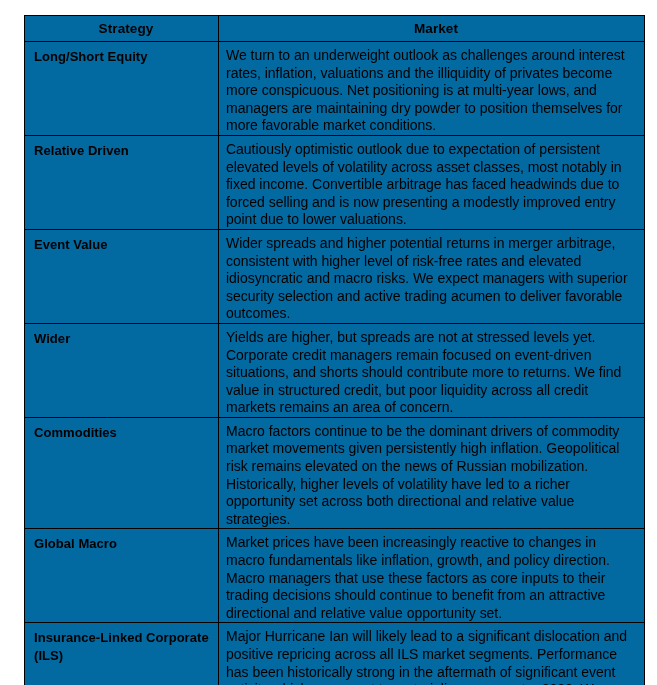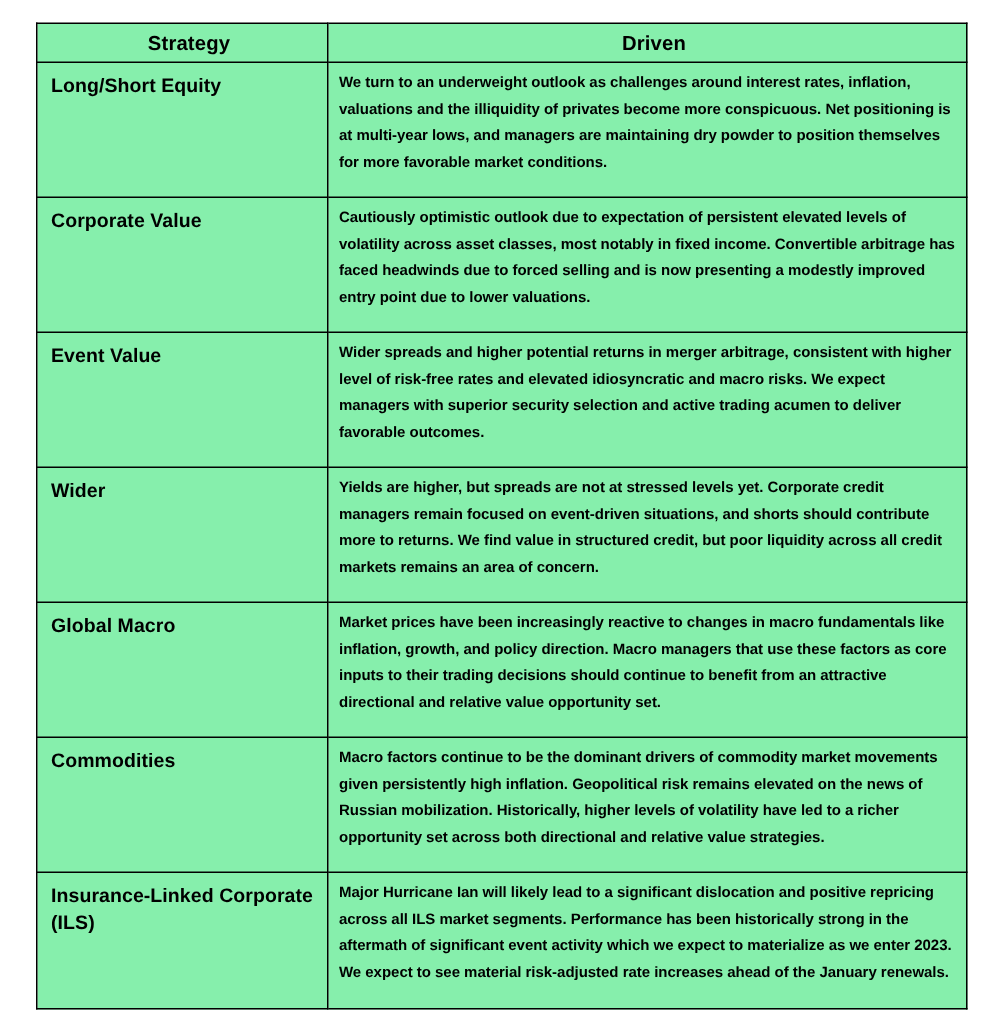--- a/index.html
+++ b/index.html
@@ -31,21 +31,21 @@
   }
 
   table.outlook-table col.col-strategy { width: 194px; }
   table.outlook-table col.col-outlook  { width: 426px; }
 
   table.outlook-table th,
   table.outlook-table td {
     border: 1px solid #000000;
     vertical-align: top;
     padding: 0;
-    background: #86efac;
+    background: #0369a1;
   }
 
   
   tr.header-row th {
     height: 25px;
   }
   .th-inner {
     font-size: 13.5px;
     font-weight: bold;
     line-height: 25px;
@@ -64,22 +64,22 @@
 
   .strategy-inner {
     font-size: 13px;
     font-weight: bold;
     line-height: 17.5px;
     padding: 6px 6px 0 9px;
     letter-spacing: 0.05px;
   }
 
   .outlook-inner {
-    font-size: 10px;
-    font-weight: bold;
+    font-size: 14px;
+    font-weight: normal;
     line-height: 17.6px;
     padding: 5px 7px 0 7px;
     text-align: left;
     letter-spacing: -0.02px;
   }
 </style>
 </head>
 <body>
 
 <div id="outlook-table-wrap">
@@ -87,38 +87,38 @@
     <colgroup>
       <col class="col-strategy">
       <col class="col-outlook">
     </colgroup>
     <thead>
       <tr class="header-row">
         <th>
           <div class="th-inner">Strategy</div>
         </th>
         <th>
-          <div class="th-inner">Driven</div>
+          <div class="th-inner">Market</div>
         </th>
       </tr>
     </thead>
     <tbody>
 
       <tr class="data-row">
         <td>
           <div class="strategy-inner">Long/Short Equity</div>
         </td>
         <td>
           <div class="outlook-inner">We turn to an underweight outlook as challenges around interest rates, inflation, valuations and the illiquidity of privates become more conspicuous. Net positioning is at multi-year lows, and managers are maintaining dry powder to position themselves for more favorable market conditions.</div>
         </td>
       </tr>
 
       <tr class="data-row">
         <td>
-          <div class="strategy-inner">Corporate Value</div>
+          <div class="strategy-inner">Relative Driven</div>
         </td>
         <td>
           <div class="outlook-inner">Cautiously optimistic outlook due to expectation of persistent elevated levels of volatility across asset classes, most notably in fixed income. Convertible arbitrage has faced headwinds due to forced selling and is now presenting a modestly improved entry point due to lower valuations.</div>
         </td>
       </tr>
 
       <tr class="data-row">
         <td>
           <div class="strategy-inner">Event Value</div>
         </td>
@@ -131,33 +131,33 @@
         <td>
           <div class="strategy-inner">Wider</div>
         </td>
         <td>
           <div class="outlook-inner">Yields are higher, but spreads are not at stressed levels yet. Corporate credit managers remain focused on event-driven situations, and shorts should contribute more to returns. We find value in structured credit, but poor liquidity across all credit markets remains an area of concern.</div>
         </td>
       </tr>
 
       <tr class="data-row">
         <td>
-          <div class="strategy-inner">Global Macro</div>
+          <div class="strategy-inner">Commodities</div>
         </td>
         <td>
-          <div class="outlook-inner">Market prices have been increasingly reactive to changes in macro fundamentals like inflation, growth, and policy direction. Macro managers that use these factors as core inputs to their trading decisions should continue to benefit from an attractive directional and relative value opportunity set.</div>
+          <div class="outlook-inner">Macro factors continue to be the dominant drivers of commodity market movements given persistently high inflation. Geopolitical risk remains elevated on the news of Russian mobilization. Historically, higher levels of volatility have led to a richer opportunity set across both directional and relative value strategies.</div>
         </td>
       </tr>
 
       <tr class="data-row">
         <td>
-          <div class="strategy-inner">Commodities</div>
+          <div class="strategy-inner">Global Macro</div>
         </td>
         <td>
-          <div class="outlook-inner">Macro factors continue to be the dominant drivers of commodity market movements given persistently high inflation. Geopolitical risk remains elevated on the news of Russian mobilization. Historically, higher levels of volatility have led to a richer opportunity set across both directional and relative value strategies.</div>
+          <div class="outlook-inner">Market prices have been increasingly reactive to changes in macro fundamentals like inflation, growth, and policy direction. Macro managers that use these factors as core inputs to their trading decisions should continue to benefit from an attractive directional and relative value opportunity set.</div>
         </td>
       </tr>
 
       <tr class="data-row row-last">
         <td>
           <div class="strategy-inner">Insurance-Linked Corporate (ILS)</div>
         </td>
         <td>
           <div class="outlook-inner">Major Hurricane Ian will likely lead to a significant dislocation and positive repricing across all ILS market segments. Performance has been historically strong in the aftermath of significant event activity which we expect to materialize as we enter 2023. We expect to see material risk-adjusted rate increases ahead of the January renewals.</div>
         </td>

